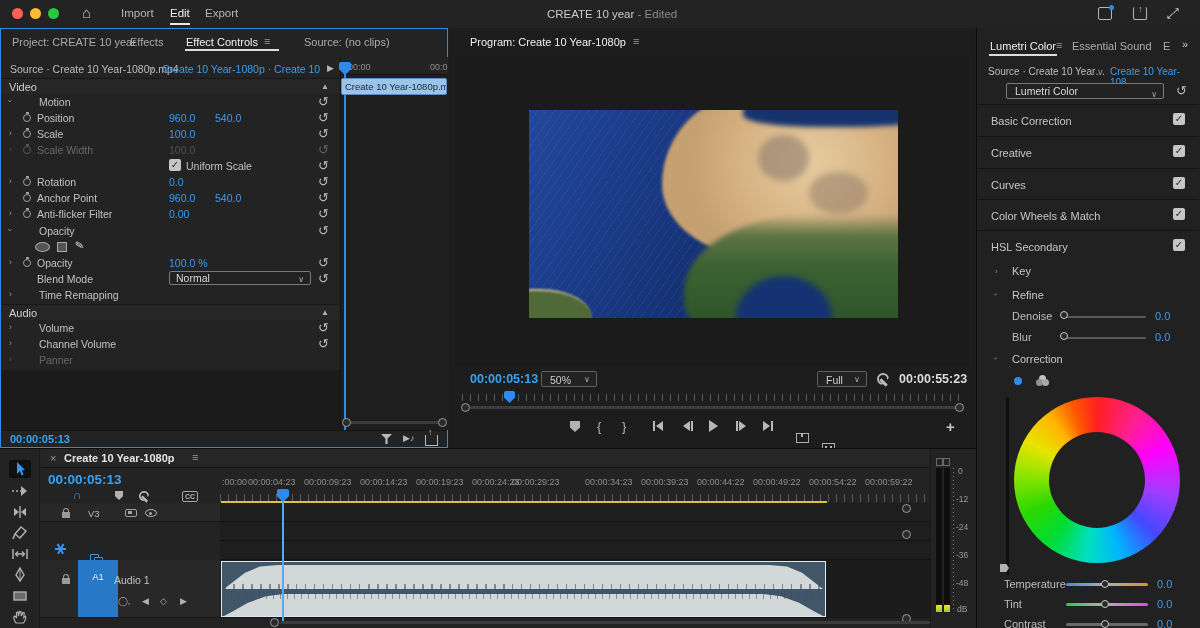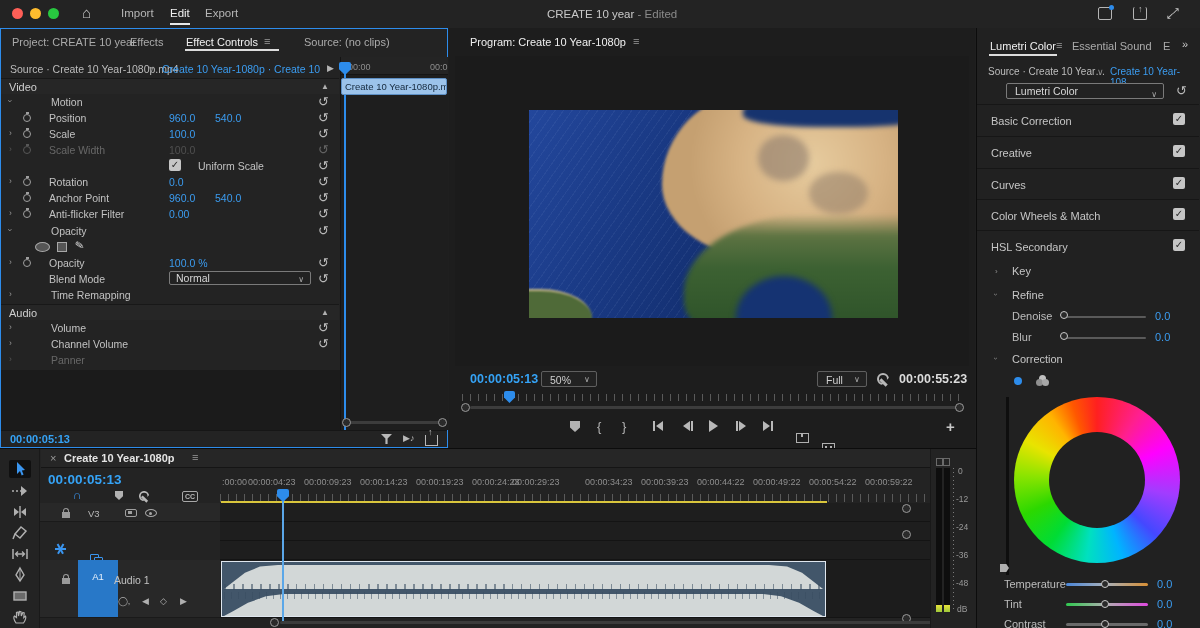--- a/index.html
+++ b/index.html
@@ -28,21 +28,21 @@
   .ptab.active { color:#f0f0f0; }
   .underline { height:2px; background:#dcdcdc; }
   .menu-ico { color:#9a9a9a; font-size:11px; }
   .chev { color:#8f8f8f; font-size:9px; }
   .blue { color:#3b9cf0; }
   .tcode { color:#35a3f6; font-weight:bold; }
 
   
   .ec { left:0; top:28px; width:448px; height:420px; background:#232323; border:1px solid #2d8ceb; }
   .ec-row { position:absolute; left:1px; width:338px; height:16.2px; }
-  .ec-row .lbl { position:absolute; left:36px; top:2px; color:#c2c2c2; font-size:10.5px; white-space:nowrap;margin-left:12px; }
+  .ec-row .lbl { position:absolute; left:36px; top:2px; color:#c2c2c2; font-size:10.5px; white-space:nowrap; }
   .ec-row .tw { position:absolute; left:8px; top:2px; font-size:8.5px; color:#9a9a9a; }
   .tw-d { display:inline-block; transform:rotate(90deg); }
   .i-fx { position:absolute; left:20px; top:1px; font-style:italic; font-family:"Liberation Serif",serif; color:#b0b0b0; font-size:11px; }
   .sw { position:absolute; left:22px; top:4px; width:8px; height:8px; border:1px solid #9f9f9f; border-radius:50%; }
   .sw::before { content:""; position:absolute; left:2px; top:-3px; width:3px; height:2px; background:#9f9f9f; }
   .val { position:absolute; top:2px; font-size:10.5px; color:#3b9cf0; }
   .reset { position:absolute; right:10px; top:0px; color:#b8b8b8; font-size:13px; line-height:15px; }
   .dim { opacity:.42; }
   .ec-sec { position:absolute; left:1px; width:338px; height:16.2px; border-top:1px solid #181818; background:#262626; }
   .ec-sec .lbl { position:absolute; left:8px; top:2px; color:#cfcfcf; }

